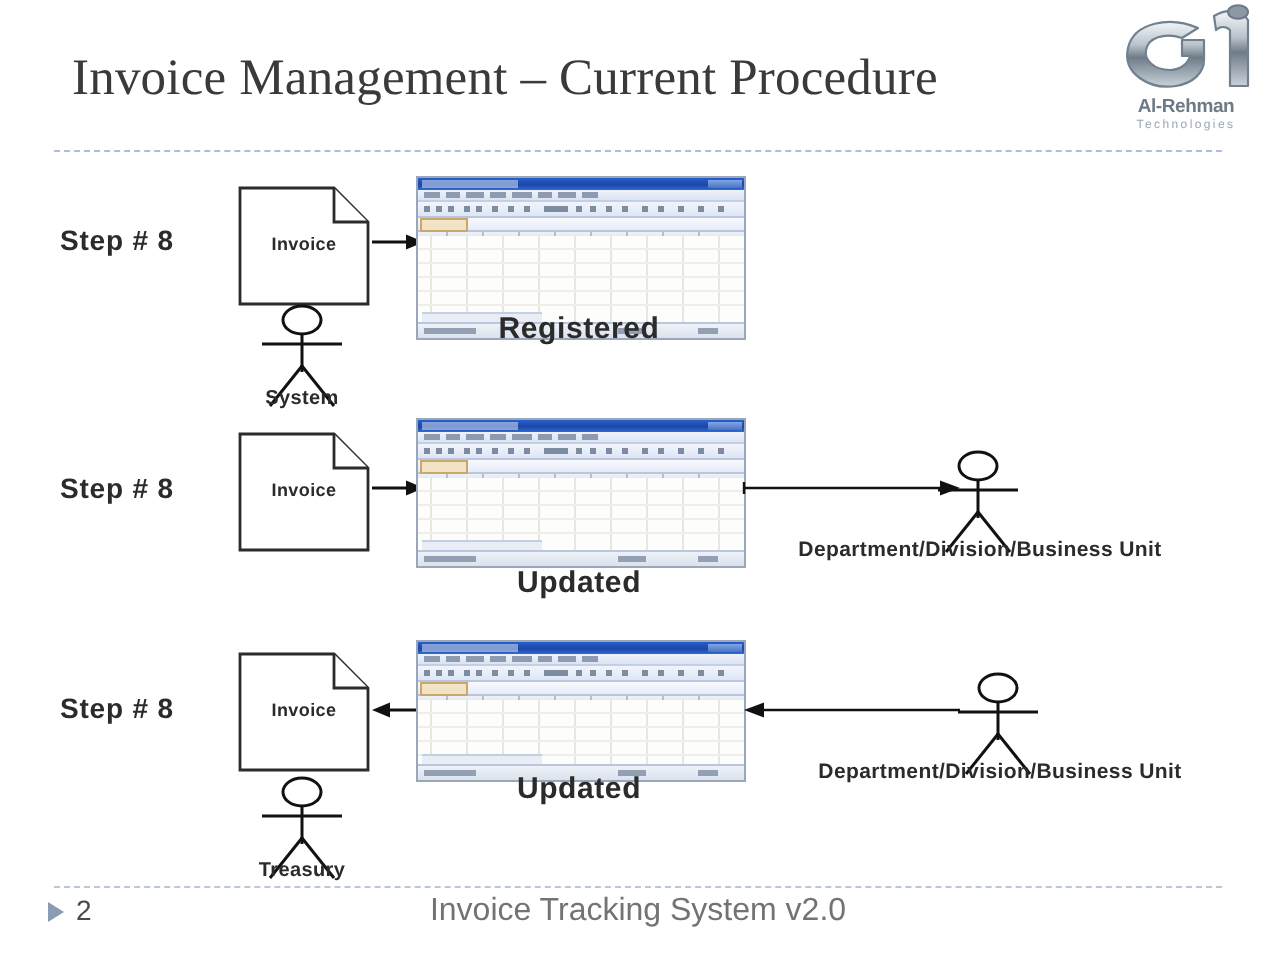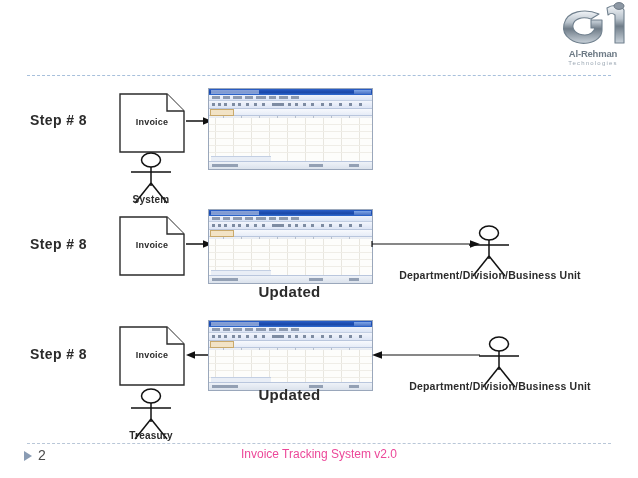--- a/index.html
+++ b/index.html
@@ -166,28 +166,29 @@
     border-bottom:5px solid transparent;
   }
   .footer-page{
     position:absolute;left:38px;top:447px;
     font-family:"Liberation Sans", sans-serif;
     font-size:14px;color:#4a4a4a;
   }
   .footer-center{
     position:absolute;left:0;top:447px;width:638px;text-align:center;
     font-family:"Liberation Sans", sans-serif;
-    font-size:12px;color:#ec4899;
+    font-size:16px;color:#737373;
   }
 </style>
 </head>
 <body>
 
 <div id="slide">
 
+  <div class="slide-title">Invoice Management – Current Procedure</div>
   <div class="title-rule"></div>
 
   <div class="logo">
     <div class="logo-mark">
       <svg viewBox="0 0 76 48" width="76" height="48">
         <defs>
           <linearGradient id="mg" x1="0" y1="0" x2="0" y2="1">
             <stop offset="0%" stop-color="#f2f5f8"></stop>
             <stop offset="35%" stop-color="#b9c3cc"></stop>
             <stop offset="55%" stop-color="#6f7c88"></stop>
@@ -297,20 +298,21 @@
       <span class="hl" style="top:34px;"></span>
     </div>
     <div class="tabs"></div>
     <div class="statusbar">
       <i style="left:3px;width:26px;"></i>
         <i style="left:100px;width:14px;"></i>
         <i style="left:140px;width:10px;"></i>
     </div>
   </div>
 
+  <div class="sheet-caption" style="left:208px;top:156px;width:163px;">Registered</div>
 
   <div class="step-label" style="left:30px;top:236px;">Step # 8</div>
 
   <div class="doc" style="left:119px;top:216px;">
     <svg viewBox="0 0 66 60" width="66" height="60">
       <path d="M1 1 L48 1 L65 18 L65 59 L1 59 Z" fill="#ffffff" stroke="#2b2b2b" stroke-width="1.4" stroke-linejoin="miter"></path>
       <path d="M48 1 L48 18 L65 18" fill="#ffffff" stroke="#2b2b2b" stroke-width="1.4" stroke-linejoin="miter"></path>
     </svg>
     <div class="doc-text">Invoice</div>
   </div>

